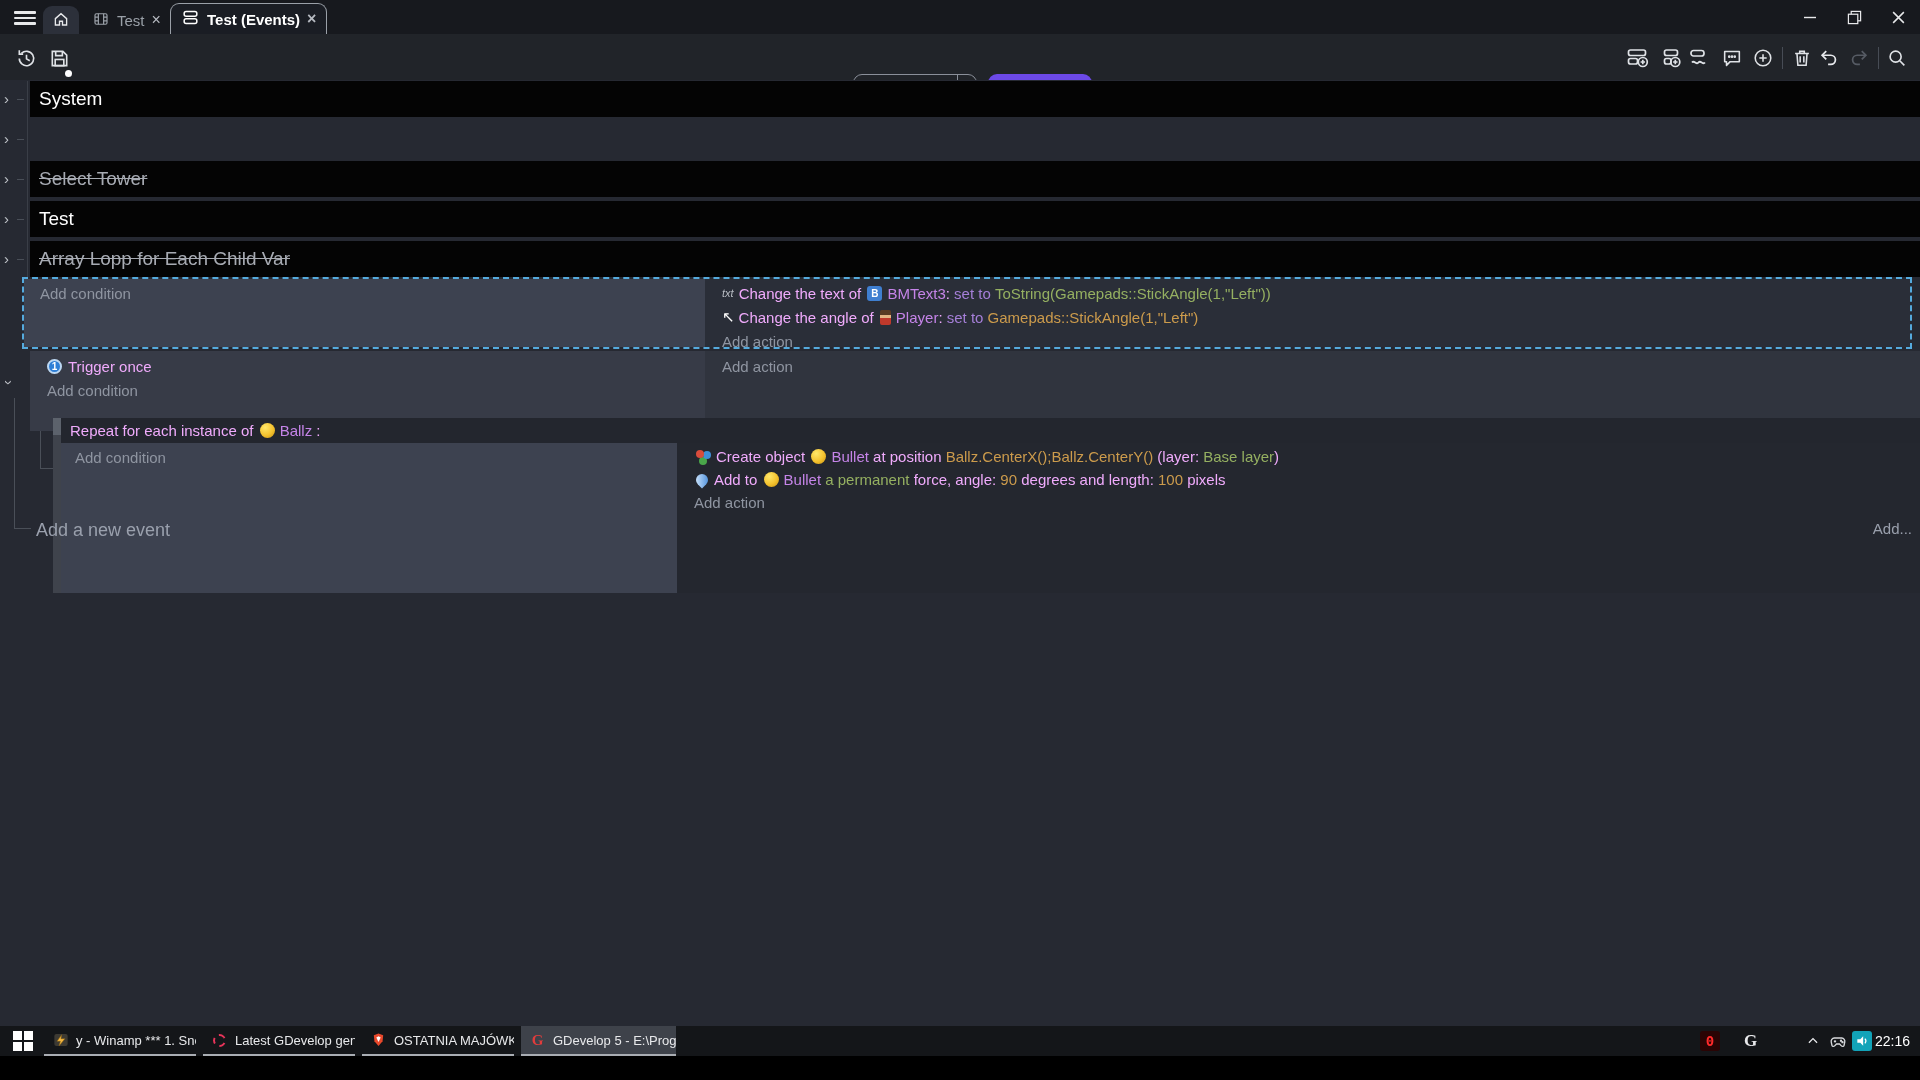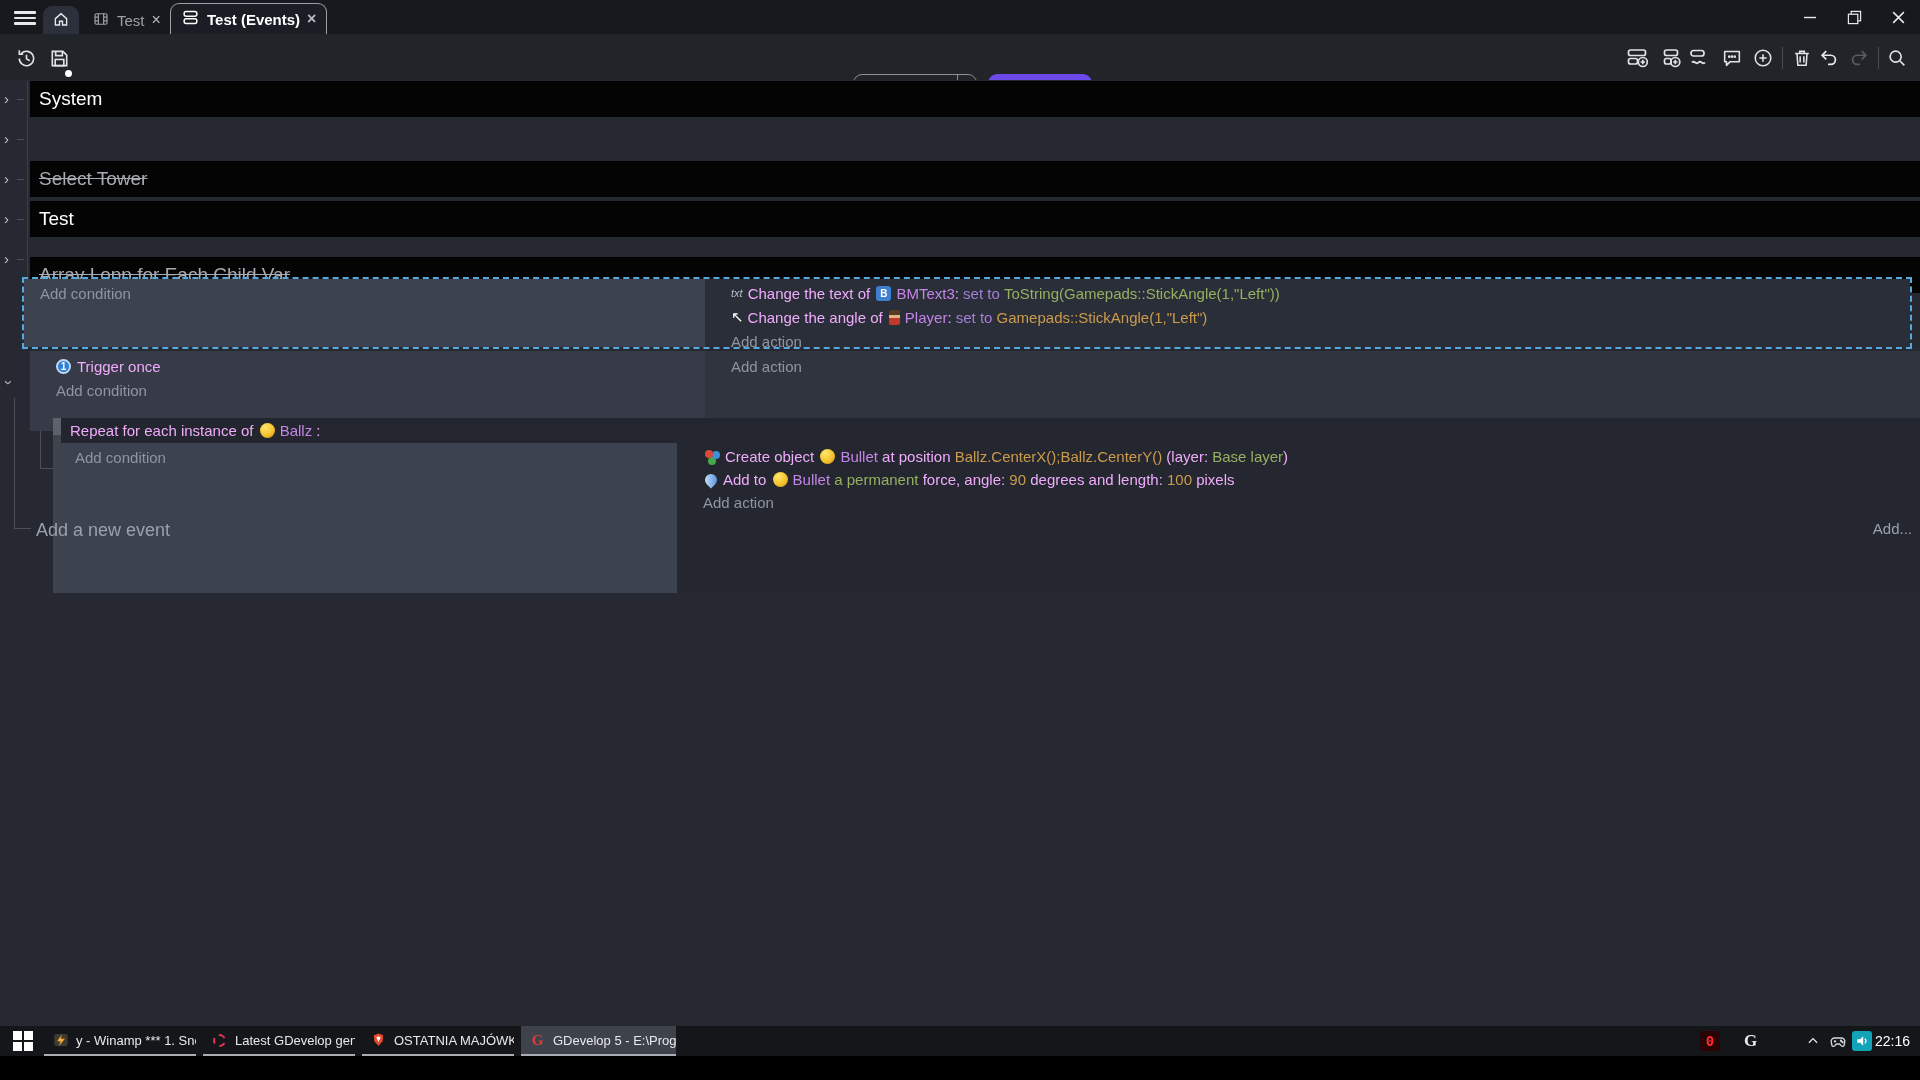--- a/index.html
+++ b/index.html
@@ -40,21 +40,21 @@
   .chev{position:absolute;left:4px;width:14px;height:18px;color:#c0c4ca;font-size:15px;line-height:18px;cursor:pointer;}
   .chev.down{transform:rotate(90deg);}
   .treedash{position:absolute;width:7px;height:1px;background:#4a4f58;}
   .treeline-v{position:absolute;width:1px;background:#4a4f58;}
   .treeline-h{position:absolute;height:1px;background:#4a4f58;}
 
   .sel-event{position:absolute;left:22px;top:197px;width:1890px;height:72px;
              border:2px dashed #55aadd;display:flex;}
   .sel-cond{width:681px;background:#3d4250;padding:6px 0 0 16px;}
   .sel-acts{flex:1;background:#2a2e38;padding-top:2px;}
-  .erow{display:flex;align-items:center;height:24px;padding-left:26px;font-size:15px;white-space:nowrap;overflow:hidden;}
+  .erow{display:flex;align-items:center;height:24px;padding-left:17px;font-size:15px;white-space:nowrap;overflow:hidden;}
   .addhint{color:#8f95a1;font-size:15px;}
 
   .event2{position:absolute;left:30px;top:271px;width:1890px;height:80px;display:flex;}
   .e2-cond{width:675px;background:#373b47;padding-top:3px;}
   .e2-acts{flex:1;background:#30343e;padding-top:3px;}
 
   .rep-strip{position:absolute;left:53px;top:338px;width:8px;height:175px;background:#3f434c;}
   .rep-strip-top{position:absolute;left:53px;top:338px;width:8px;height:17px;background:#5c626c;}
   .rep-header{position:absolute;left:61px;top:338px;right:0;height:25px;background:#23262e;
               display:flex;align-items:center;padding-left:9px;font-size:15px;}
@@ -286,21 +286,21 @@
     <span class="chev" style="top:90px;">›</span>
     <span class="treedash" style="left:17px;top:99px;"></span>
     <div class="group struck" style="top:81px;">Select Tower</div>
 
     <span class="chev" style="top:130px;">›</span>
     <span class="treedash" style="left:17px;top:139px;"></span>
     <div class="group" style="top:121px;">Test</div>
 
     <span class="chev" style="top:170px;">›</span>
     <span class="treedash" style="left:17px;top:179px;"></span>
-    <div class="group struck" style="top:161px;margin-top:16px;">Array Lopp for Each Child Var</div>
+    <div class="group struck" style="top:161px;">Array Lopp for Each Child Var</div>
 
     <div class="sel-event">
       <div class="sel-cond">
         <span class="addhint">Add condition</span>
       </div>
       <div class="sel-acts">
         <div class="erow">
             <span class="seg icon-txt">txt</span>
             <span class="seg plain">Change the text of </span>
             <span class="seg bmtext-badge">B</span>

